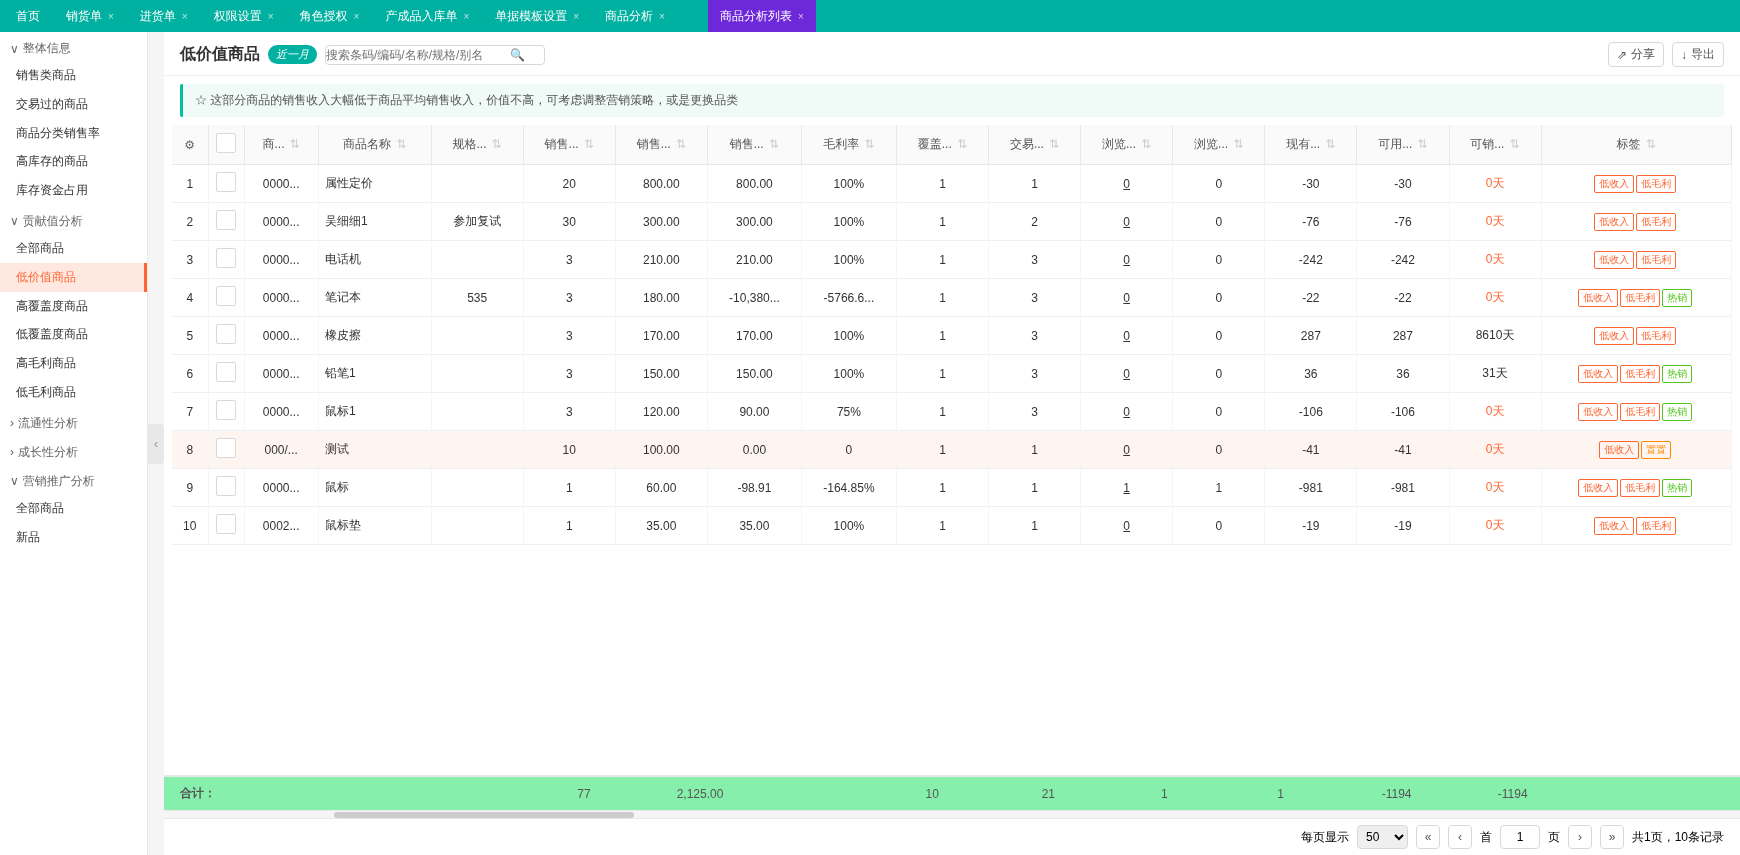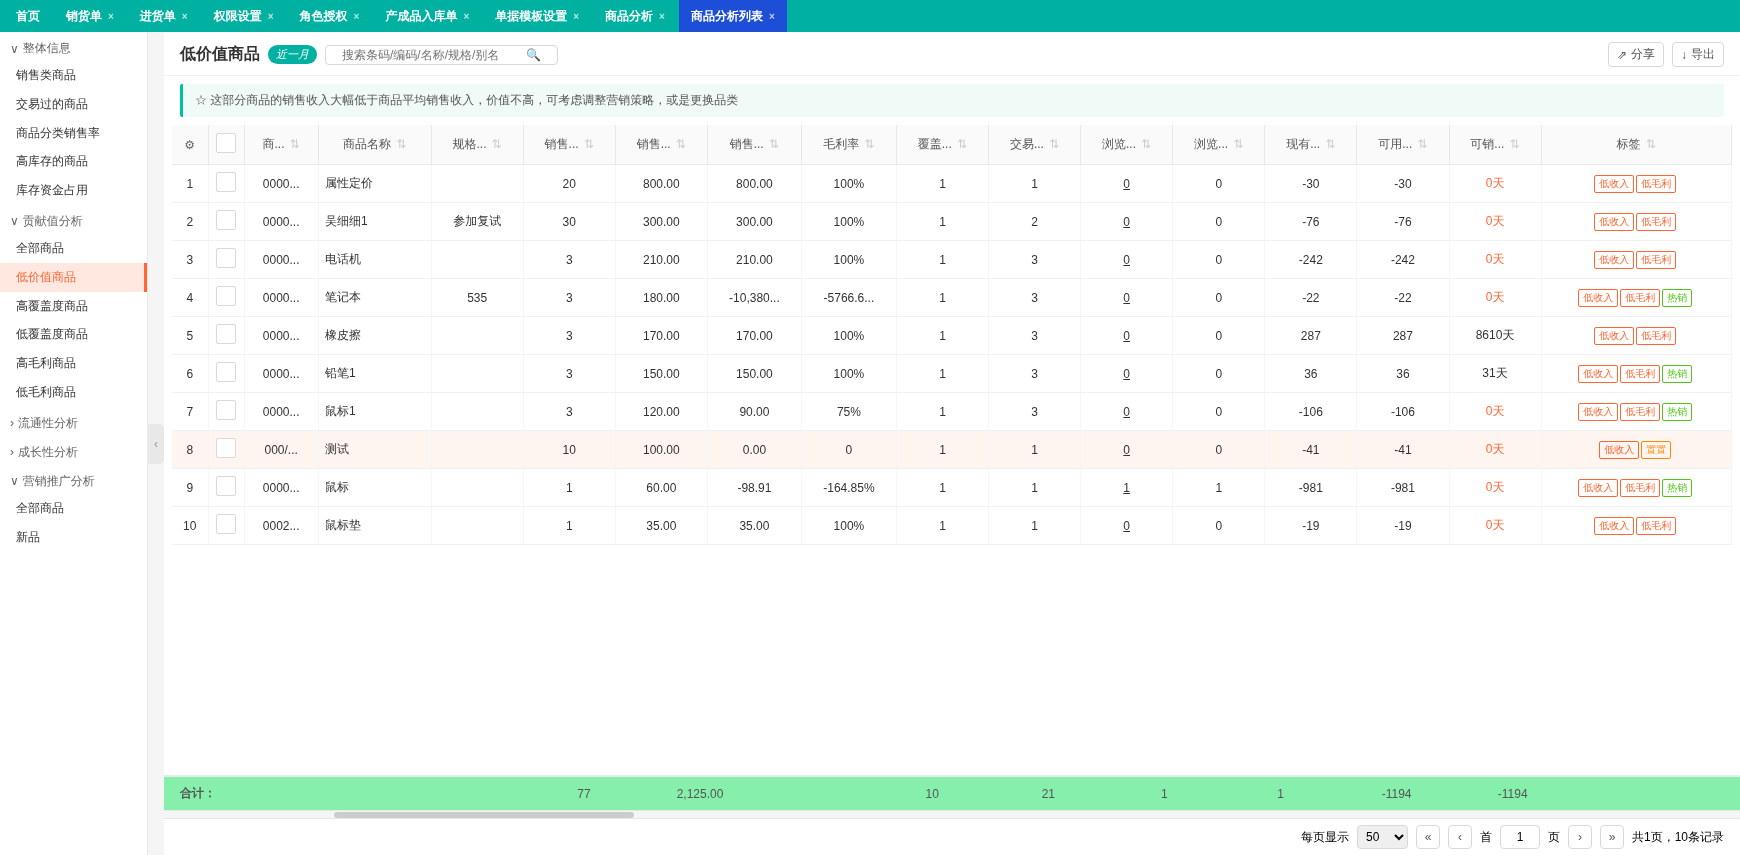--- a/index.html
+++ b/index.html
@@ -18,23 +18,22 @@
     .nav-tab {
       padding: 4px 12px;
       cursor: pointer;
       color: white;
       white-space: nowrap;
       display: flex;
       align-items: center;
       gap: 4px;
       height: 32px;
       font-size: 12px;
-      font-weight: bold;
-    }
-    .nav-tab.active { background: #1d4ed8; }
+    }
+    .nav-tab.active { background: #6d28d9; margin-left: 29px; }
     .nav-tab .close-x { font-size: 10px; opacity: 0.7; margin-left: 2px; }
 
     
     .main-layout {
       display: flex;
       height: calc(100vh - 32px);
     }
 
     
     .sidebar {
@@ -91,21 +90,21 @@
       border-radius: 10px;
       font-size: 11px;
       cursor: pointer;
       font-style: italic;
     }
     .search-box {
       display: flex;
       align-items: flex-end;
       border: 1px solid #d9d9d9;
       border-radius: 4px;
-      padding: 2px 16px;
+      padding: 2px 0;
       gap: 4px;
       min-width: 220px;
     }
     .search-box input {
       border: none;
       outline: none;
       font-size: 12px;
       color: #999;
       width: 180px;
     }

